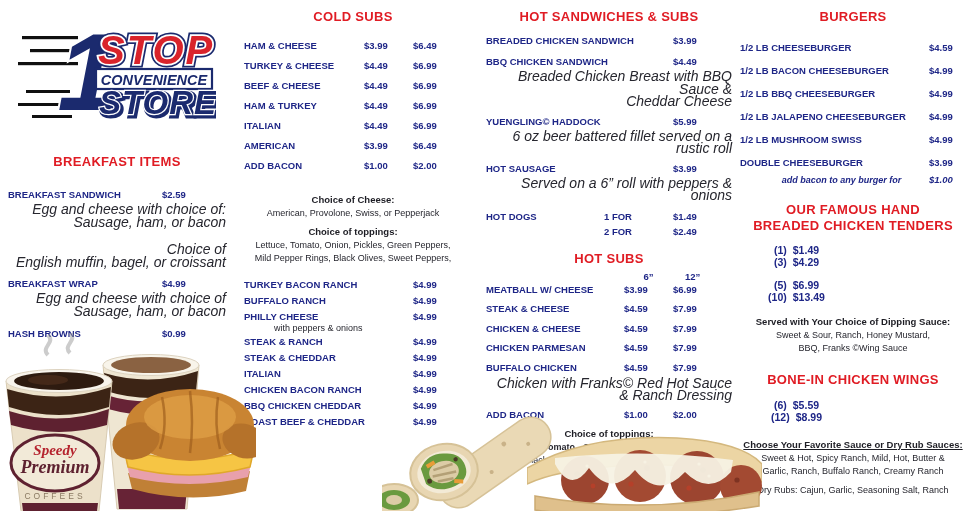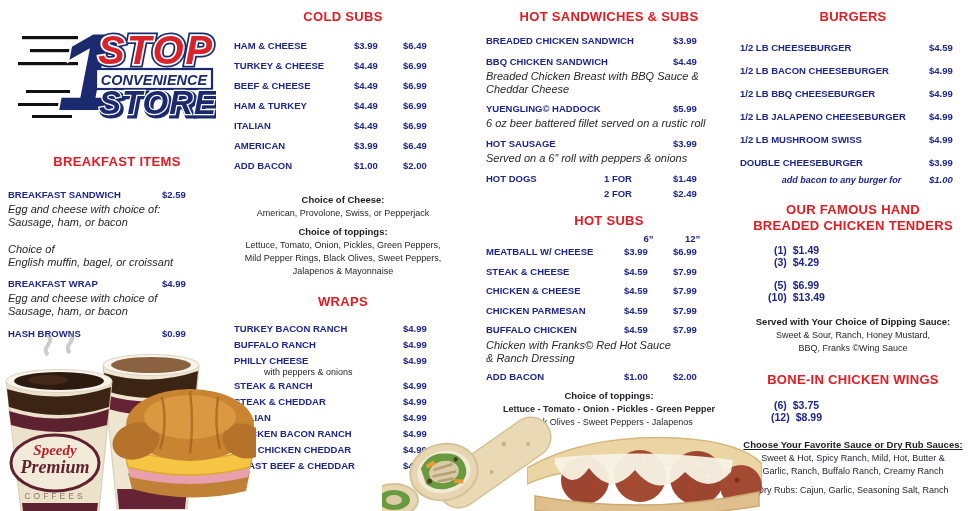--- a/index.html
+++ b/index.html
@@ -2,33 +2,33 @@
 <html><head>
 <meta charset="utf-8">
 <style>
   html,body{margin:0;padding:0;background:#fff;}
   #board{
     position:relative;width:973px;height:511px;background:#fff;overflow:hidden;
     font-family:"Liberation Sans",sans-serif;color:#1e2687;
   }
   .col{position:absolute;top:0;}
   #col1{left:8px;width:218px;}
-  #col2{left:234px;width:218px;}
+  #col2{left:244px;width:218px;}
   #col3{left:486px;width:246px;}
   #col4{left:740px;width:226px;}
 
   .sec-title{font-size:13px;font-weight:700;color:#e01c24;text-align:center;letter-spacing:.3px;line-height:15px;}
   .prow{display:flex;align-items:baseline;font-size:9.5px;font-weight:700;color:#1e2687;line-height:10px;}
   .nm{flex:1;}
   .pc{width:49px;}
   .pc1{width:49px;}
   .pc2{width:59px;}
   .pc4{width:37px;}
   .qtycell{width:69px;}
-  .desc{font-size:11px;font-style:italic;color:#26262e;text-align:left;line-height:12.5px;font-weight:400;}
+  .desc{font-size:14px;font-style:italic;color:#26262e;text-align:right;line-height:12.5px;font-weight:400;}
   .note-h{font-size:9.5px;font-weight:700;color:#1d1d24;text-align:center;line-height:12px;}
   .note-t{font-size:9px;color:#26262e;text-align:center;line-height:13px;font-weight:400;}
   .subnote{font-size:9px;color:#26262e;font-weight:400;margin:1px 0 4px 30px;line-height:10px;}
   .szrow{display:flex;font-size:9.5px;font-weight:700;color:#1e2687;}
   .szcell{width:49px;text-align:center;}
   .szcell2{width:59px;text-align:left;padding-left:12px;box-sizing:border-box;}
   .pricegrid{display:flex;font-size:10.5px;font-weight:700;color:#1e2687;flex-direction:column;}
   .pricegrid .cell{width:50%;text-align:center;}
   .pricegrid .qty{margin-right:6px;}
   .underline{text-decoration:underline;}
@@ -123,23 +123,21 @@
       <span class="nm">ADD BACON</span>
       <span class="pc">$1.00</span>
       <span class="pc">$2.00</span>
     </div>
 
     <div class="note-h" style="margin-top:23px;">Choice of Cheese:</div>
     <div class="note-t" style="margin-top:1px;">American, Provolone, Swiss, or Pepperjack</div>
     <div class="note-h" style="margin-top:6px;">Choice of toppings:</div>
     <div class="note-t" style="margin-top:1px;">Lettuce, Tomato, Onion, Pickles, Green Peppers,</div>
     <div class="note-t">Mild Pepper Rings, Black Olives, Sweet Peppers,</div>
-    <div class="note-t">Jalapenos &amp; Mayonnaise</div>
-
-    <div class="sec-title" style="margin-top:16px;">WRAPS</div>
+
 
     <div class="prow" style="margin-top:15px;margin-bottom:6px;">
       <span class="nm">TURKEY BACON RANCH</span>
       <span class="pc">$4.99</span>
     </div>
     <div class="prow" style="margin-bottom:6px;">
       <span class="nm">BUFFALO RANCH</span>
       <span class="pc">$4.99</span>
     </div>
     <div class="prow">
@@ -303,21 +301,21 @@
       <span class="cell"><span class="qty">(10)</span><span>$13.49</span></span>
     </div>
 
     <div class="note-h" style="margin-top:13px;">Served with Your Choice of Dipping Sauce:</div>
     <div class="note-t" style="margin-top:1px;">Sweet &amp; Sour, Ranch, Honey Mustard,</div>
     <div class="note-t">BBQ, Franks ©Wing Sauce</div>
 
     <div class="sec-title" style="margin-top:17px;">BONE-IN CHICKEN WINGS</div>
 
     <div class="pricegrid" style="margin-top:12px;">
-      <span class="cell"><span class="qty">(6)</span><span>$3.75</span></span>
+      <span class="cell"><span class="qty">(6)</span><span>$5.59</span></span>
       <span class="cell"><span class="qty">(12)</span><span>$8.99</span></span>
     </div>
 
     <div class="note-h underline" style="margin-top:16px;">Choose Your Favorite Sauce or Dry Rub Sauces:</div>
     <div class="note-t" style="margin-top:1px;">Sweet &amp; Hot, Spicy Ranch, Mild, Hot, Butter &amp;</div>
     <div class="note-t">Garlic, Ranch, Buffalo Ranch, Creamy Ranch</div>
     <div class="note-t" style="margin-top:6px;">Dry Rubs: Cajun, Garlic, Seasoning Salt, Ranch</div>
   </div>
 
   <svg class="photo" style="left:0;top:333px;" width="256" height="178" viewBox="0 0 256 178">

